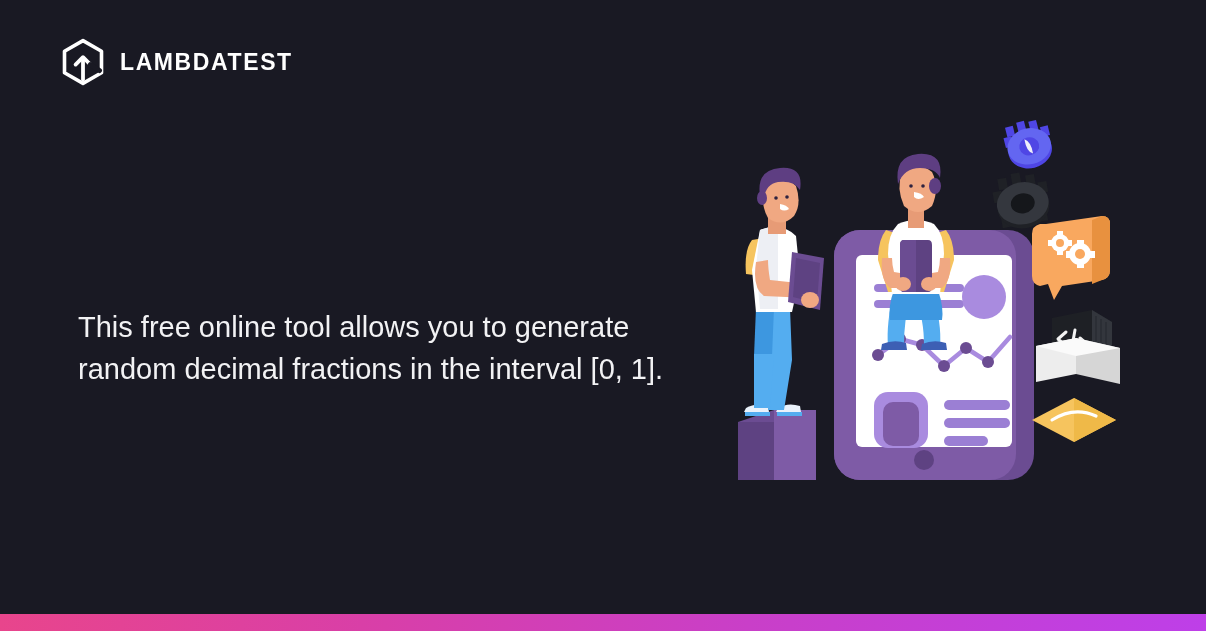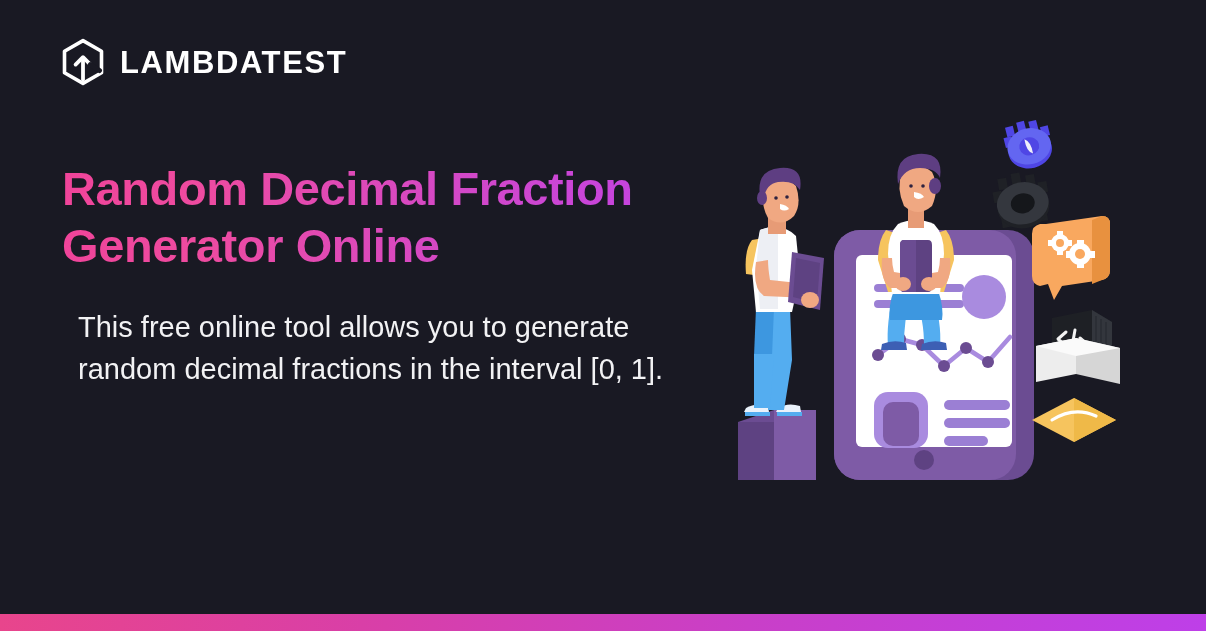--- a/index.html
+++ b/index.html
@@ -27,21 +27,21 @@
     left: 60px;
     top: 38px;
     display: flex;
     align-items: center;
     gap: 14px;
     height: 48px;
   }
   .logo-mark { width: 46px; height: 48px; display: block; }
   .logo-word {
     color: #ffffff;
-    font-size: 31px;
+    font-size: 23px;
     font-weight: bold;
     letter-spacing: 1.6px;
     line-height: 1;
     white-space: nowrap;
   }
 
   
   .headline {
     position: absolute;
     left: 62px;
@@ -101,21 +101,20 @@
       <svg class="logo-mark" viewBox="0 0 46 48" xmlns="http://www.w3.org/2000/svg" aria-hidden="true">
         <path d="M23 2.6 L41.5 13.2 L41.5 34.8 L23 45.4 L4.5 34.8 L4.5 13.2 Z" fill="none" stroke="#ffffff" stroke-width="3.6" stroke-linejoin="round"></path>
         <path d="M23 41.5 L23 20.5" stroke="#ffffff" stroke-width="3.8" stroke-linecap="round"></path>
         <path d="M15.6 26.6 L23 19.2 L30.4 26.6" fill="none" stroke="#ffffff" stroke-width="3.8" stroke-linecap="round" stroke-linejoin="round"></path>
         <path d="M30.4 26.6 L39.5 32.5" stroke="#191923" stroke-width="5" stroke-linecap="round"></path>
       </svg>
     </span>
     <span class="logo-word">LAMBDATEST</span>
   </div>
 
-  <h1 class="headline">Random Decimal Fraction Generator Online</h1>
   <p class="subhead">This free online tool allows you to generate random decimal fractions in the interval [0, 1].</p>
 
   <div class="illustration">
     <svg viewBox="0 0 420 390" xmlns="http://www.w3.org/2000/svg" aria-hidden="true">
 
       <g>
         <path d="M22 310 L58 298 L100 298 L100 368 L22 368 Z" fill="#6B4C92"></path>
         <path d="M58 298 L100 298 L100 368 L58 368 Z" fill="#7E5BA6"></path>
         <rect x="22" y="310" width="36" height="58" fill="#5E4282"></rect>
       </g>

